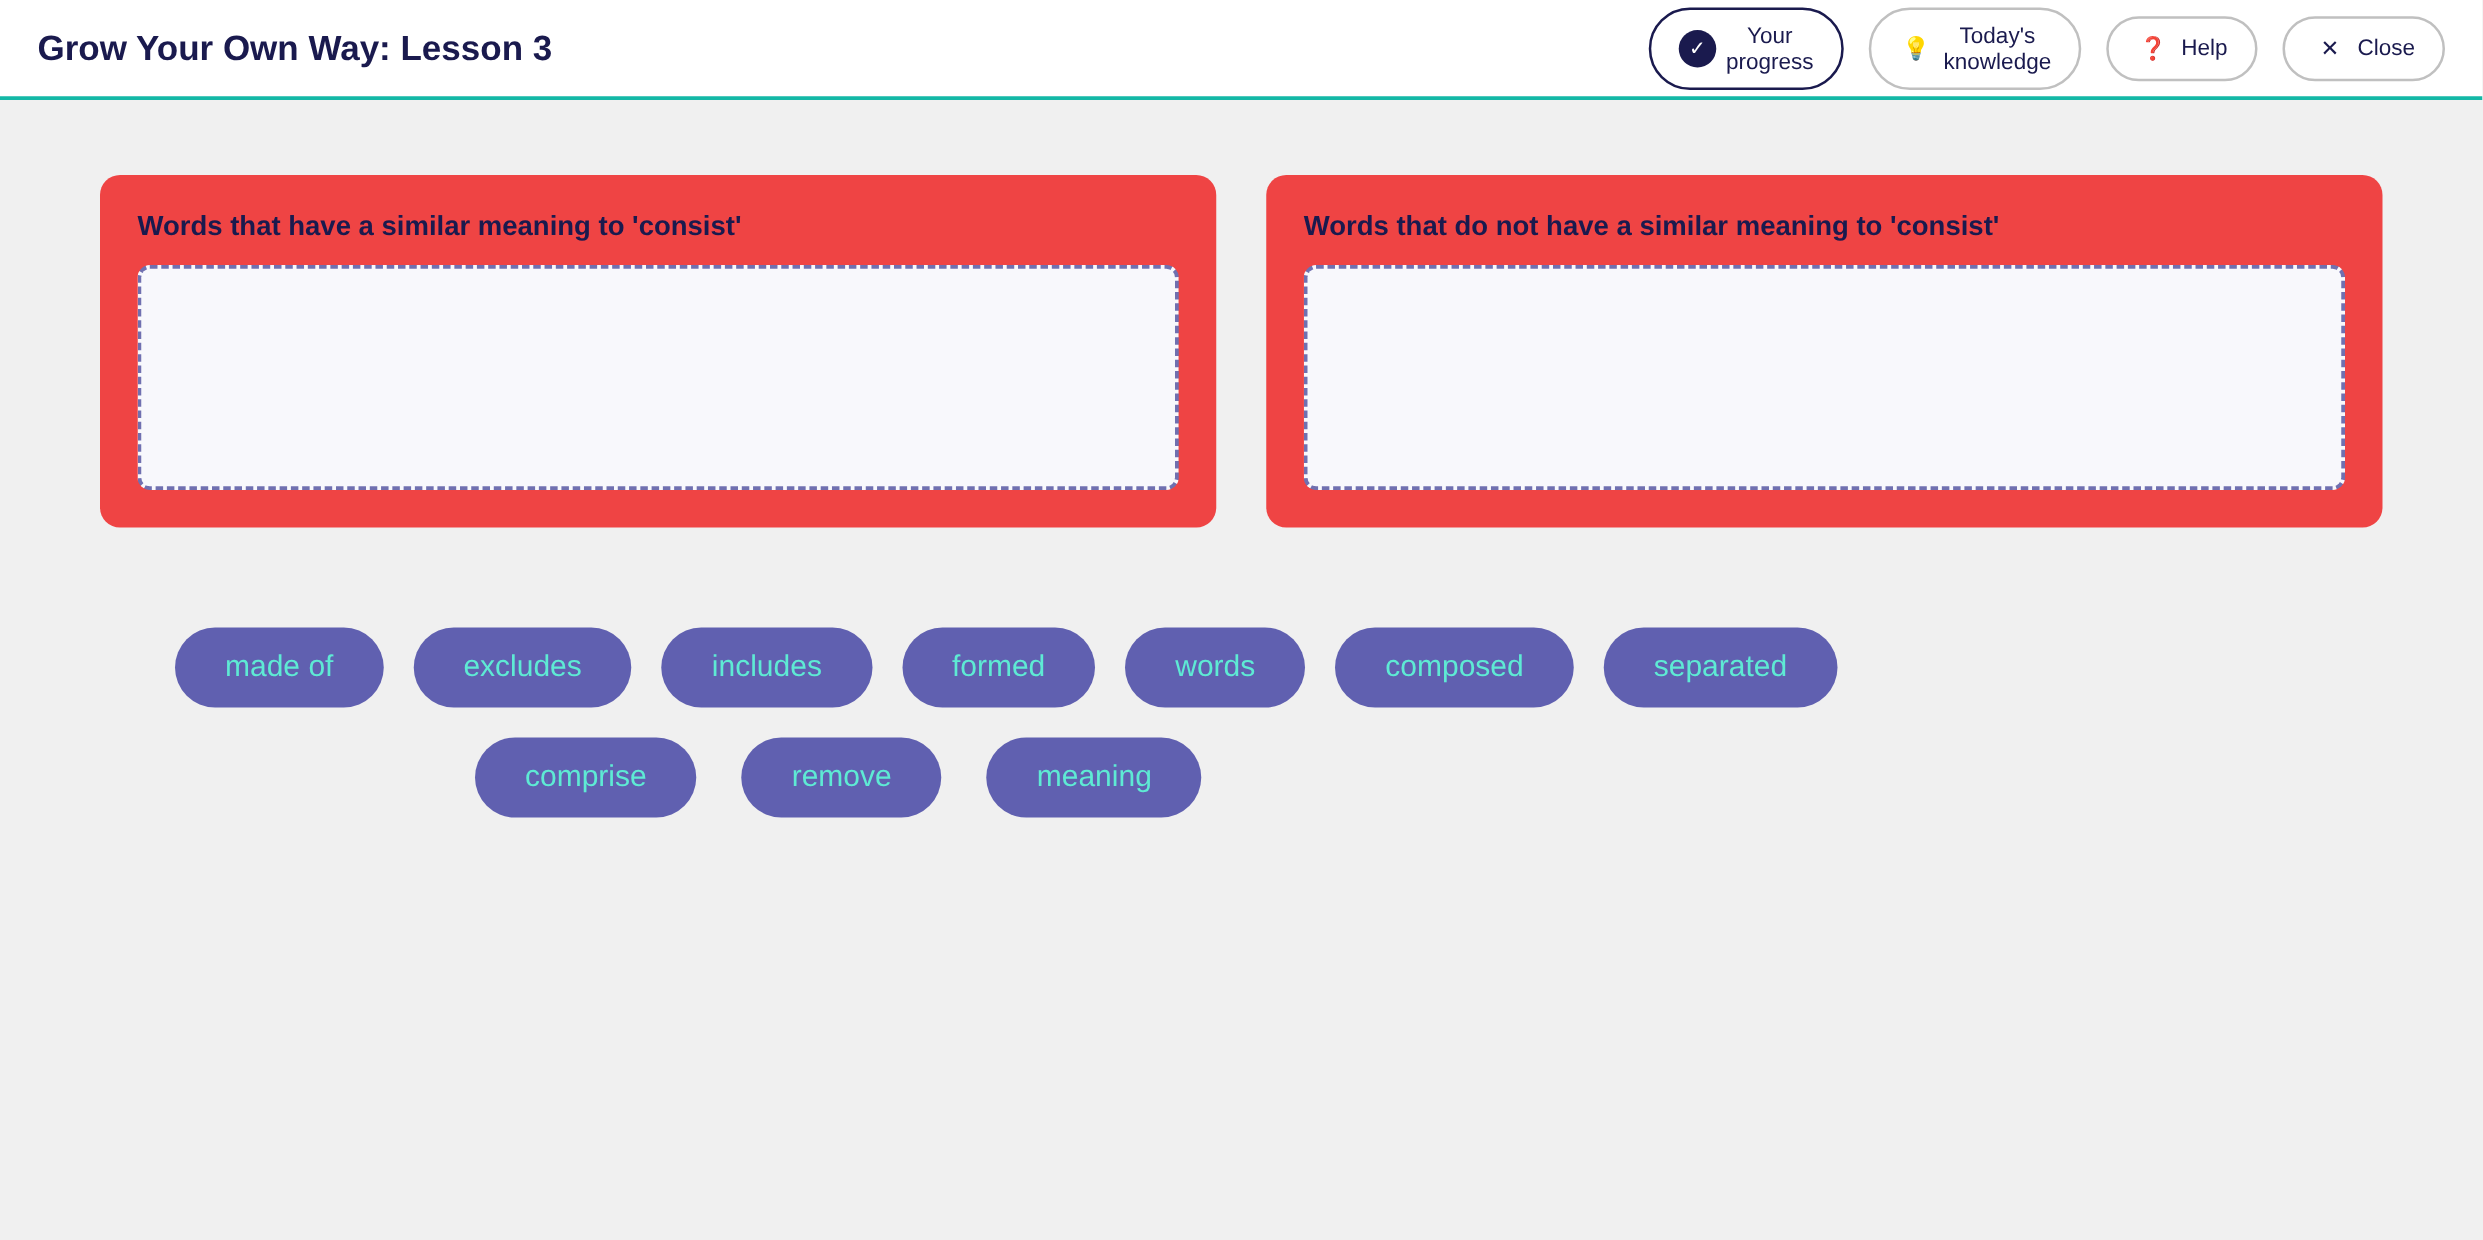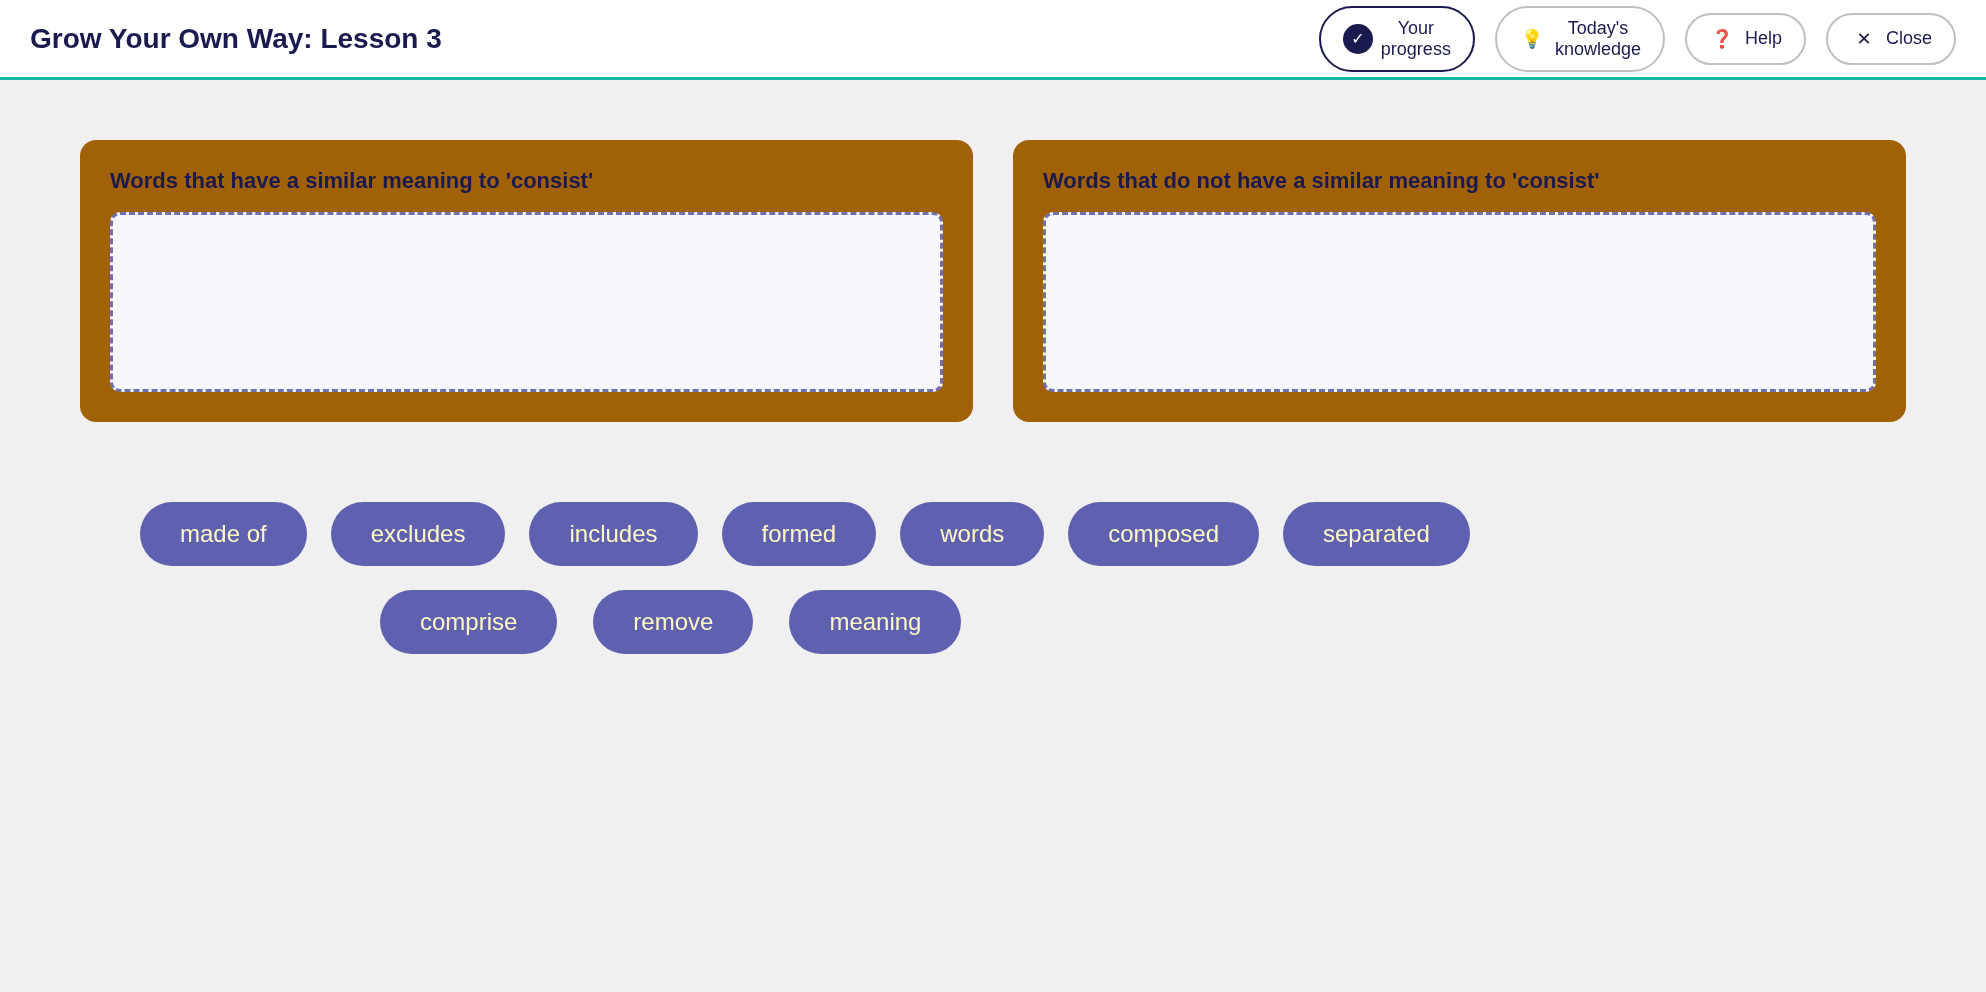--- a/index.html
+++ b/index.html
@@ -85,21 +85,21 @@
     }
 
     .sort-boxes {
       display: flex;
       gap: 40px;
       margin-bottom: 60px;
     }
 
     .sort-box {
       flex: 1;
-      background: #a16207;
+      background: #ef4444;
       border-radius: 16px;
       padding: 28px 30px 30px;
     }
 
     .sort-box-title {
       font-size: 22px;
       font-weight: 700;
       color: #1a1a4e;
       margin-bottom: 18px;
     }
@@ -122,21 +122,21 @@
     .word-row {
       display: flex;
       flex-wrap: wrap;
       gap: 24px;
       align-items: center;
       width: 100%;
     }
 
     .word-chip {
       background: #6060b0;
-      color: #fef9c3;
+      color: #5eead4;
       border-radius: 50px;
       padding: 18px 40px;
       font-size: 24px;
       font-weight: 500;
       cursor: pointer;
       user-select: none;
       border: none;
       display: inline-block;
     }
   </style>

